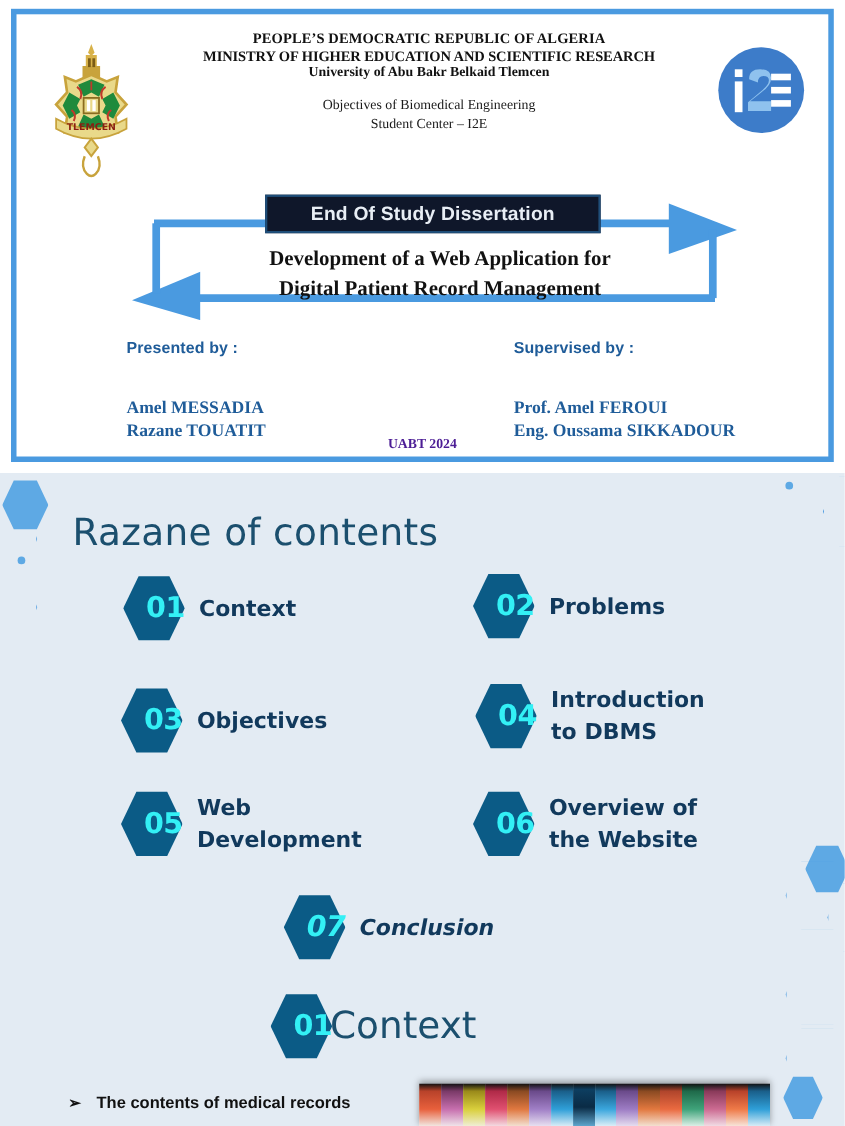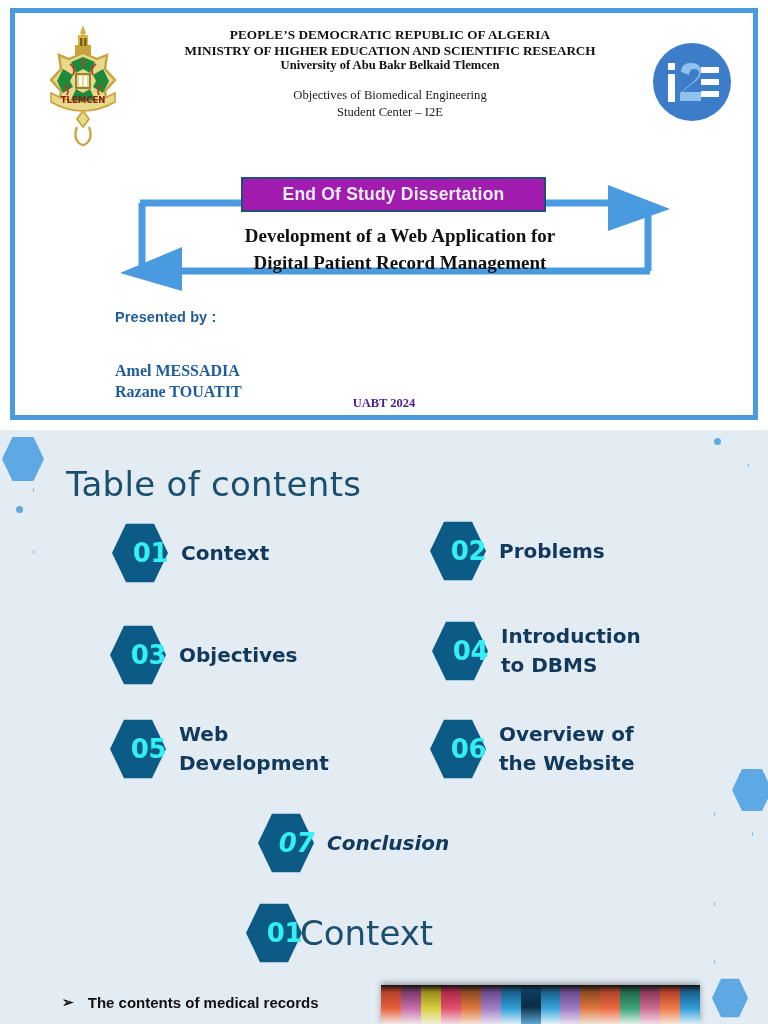--- a/index.html
+++ b/index.html
@@ -14,21 +14,21 @@
   #slide-title{
     position:absolute;left:0;top:0;width:768px;height:428px;
     background:#ffffff;box-sizing:border-box;
     padding:8px 10px 8px 10px;
   }
   #slide-title .frame{
     position:relative;width:100%;height:100%;
     border:5px solid #4a9ae0;background:#ffffff;box-sizing:border-box;
   }
   .uni-logo{
-    position:absolute;left:22px;top:10px;width:92px;height:125px;
+    position:absolute;left:22px;top:25px;width:92px;height:125px;
   }
   .i2e-logo{
     position:absolute;right:20px;top:28px;width:82px;height:82px;
   }
   .header-block{
     position:absolute;left:110px;top:14px;width:530px;
     text-align:center;
     font-family:"Liberation Serif", serif;
   }
   .hdr-l1,.hdr-l2,.hdr-l3{font-weight:bold;color:#111111;line-height:1.18;}
@@ -36,21 +36,21 @@
   .hdr-l2{font-size:13.2px;letter-spacing:-.1px;}
   .hdr-l3{font-size:12.6px;}
   .hdr-sub{margin-top:14px;font-size:12.6px;color:#1a1a1a;line-height:1.35;}
 
   
   .arrow-wrap{position:absolute;left:95px;top:168px;width:570px;height:110px;}
   .arrow-wrap svg{display:block;}
   .eos-badge{
     position:absolute;left:226px;top:164px;
     width:305px;height:35px;
-    background:#a21caf;border:2px solid #1f4e79;
+    background:#0f172a;border:2px solid #1f4e79;
     box-sizing:border-box;
     display:flex;align-items:center;justify-content:center;
     color:#e8eef5;font-size:17.5px;font-weight:600;
     letter-spacing:.2px;
     font-family:"Liberation Sans", sans-serif;
   }
   .thesis-title{
     position:absolute;left:150px;top:210px;width:470px;
     text-align:center;color:#111;
     font-family:"Liberation Serif", serif;
@@ -235,20 +235,23 @@
       <div>Digital Patient Record Management</div>
     </div>
 
     <div class="byline">
       <div class="by-left">
         <div class="by-head">Presented by :</div>
         <div class="by-names" style="white-space:pre-line">Amel MESSADIA
 Razane TOUATIT</div>
       </div>
       <div class="by-right">
+        <div class="by-head">Supervised by :</div>
+        <div class="by-names" style="white-space:pre-line">Prof. Amel FEROUI
+Eng. Oussama SIKKADOUR</div>
       </div>
     </div>
 
     <div class="footer-uabt">UABT 2024</div>
   </div>
 </section>
 
 <section id="slide-toc">
 
   <div class="deco hexsolid" style="left:2px;top:6px;width:42px;height:46px;"></div>
@@ -256,21 +259,21 @@
   <div class="deco hexline" style="left:-28px;top:88px;width:60px;height:66px;"></div>
   <div class="deco dot" style="left:16px;top:76px;width:7px;height:7px;"></div>
 
   <div class="deco hexline" style="left:748px;top:2px;width:58px;height:64px;"></div>
   <div class="deco dot" style="left:714px;top:8px;width:7px;height:7px;"></div>
 
   <div class="deco hexsolid" style="left:732px;top:338px;width:40px;height:44px;"></div>
   <div class="deco hexline" style="left:714px;top:352px;width:56px;height:62px;"></div>
   <div class="deco hexline" style="left:752px;top:372px;width:56px;height:62px;"></div>
 
-  <div class="toc-title">Table of contents</div>
+  <div class="toc-title">Razane of contents</div>
 
   <div class="toc-grid">
 
     <div class="toc-item" style="left:112px;top:0px;">
       <span class="hexbadge">
         <i class="hx"></i>
           <span>01</span>
       </span>
       <span class="toc-label">Context</span>
     </div>

